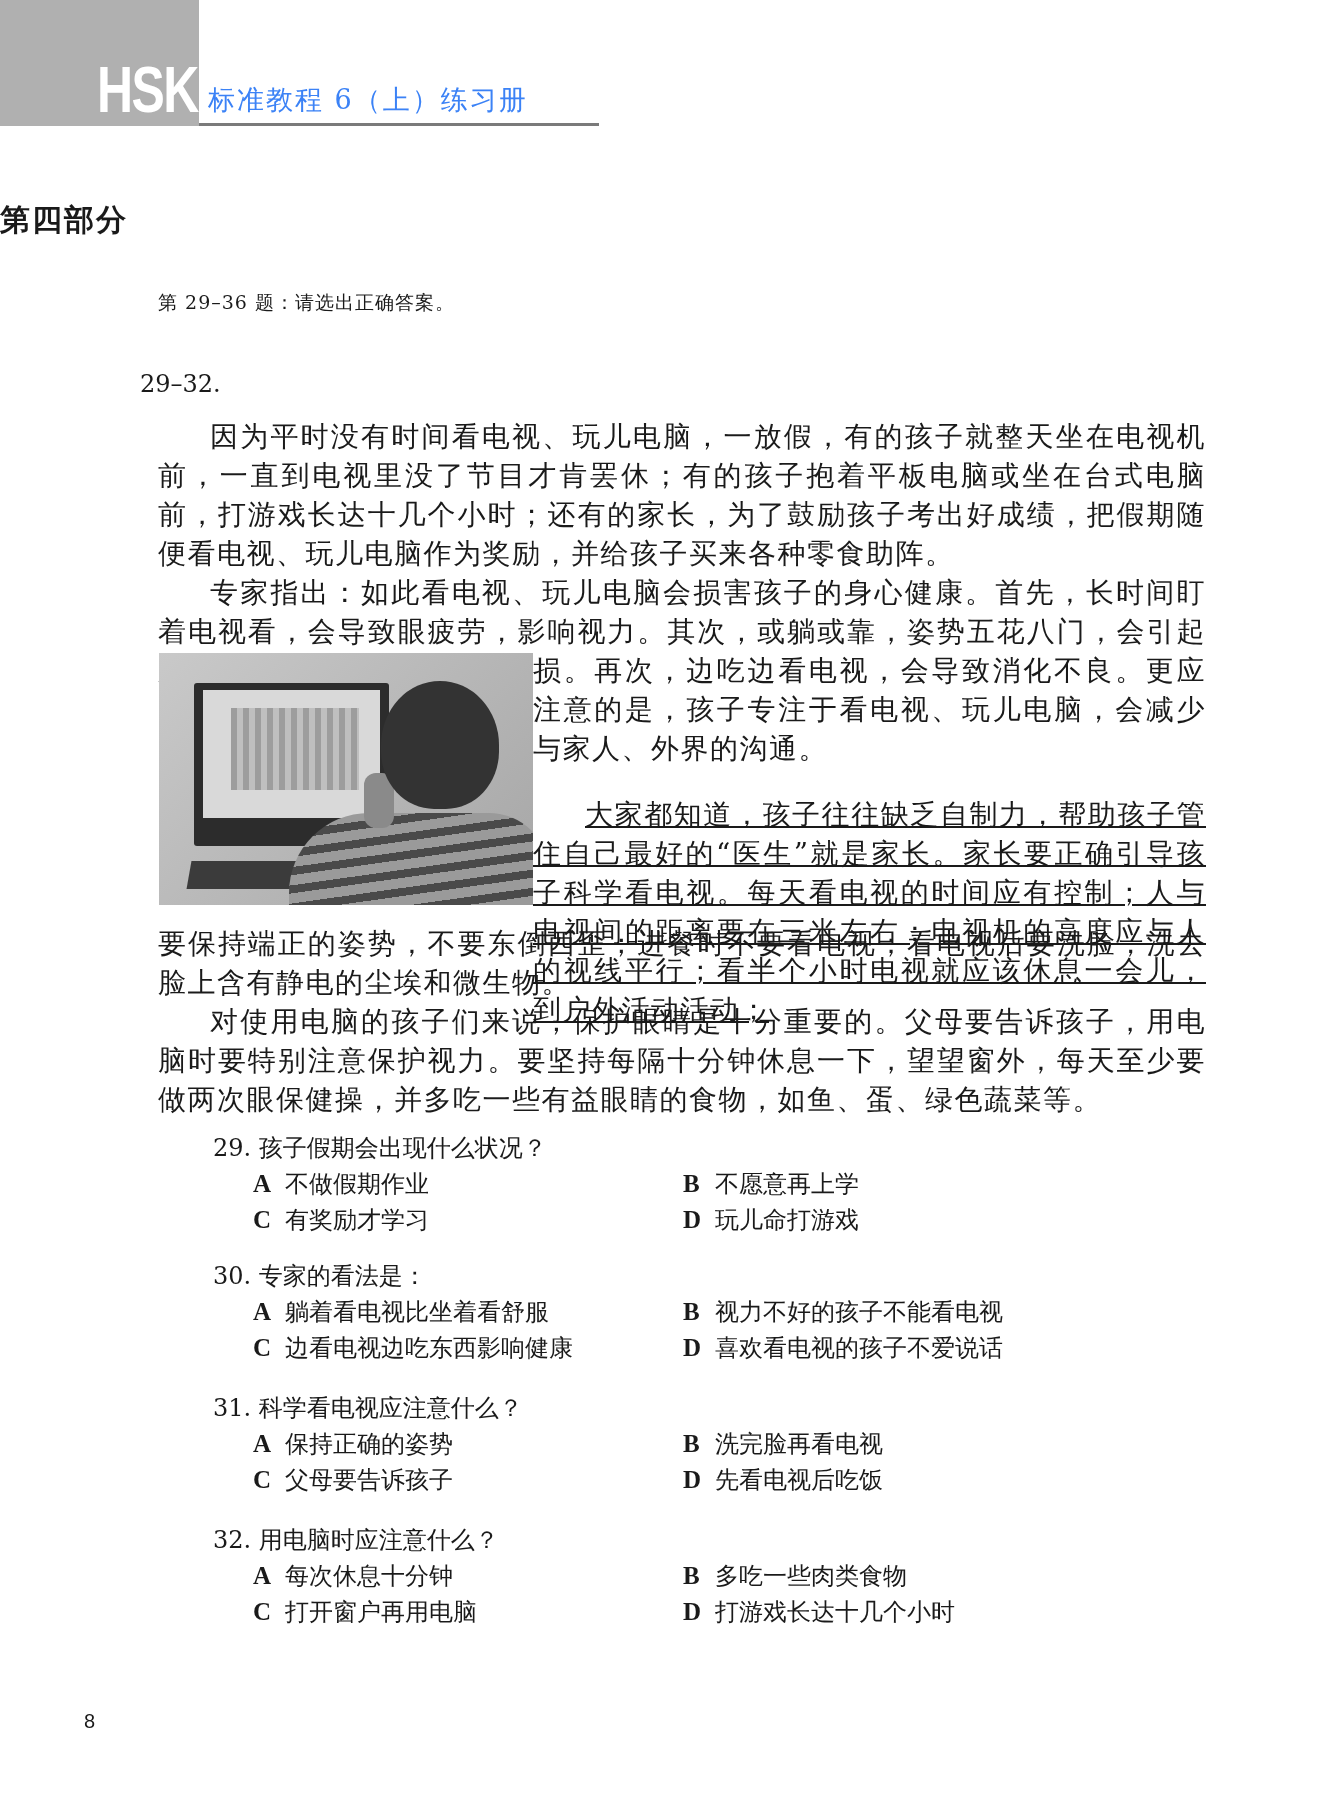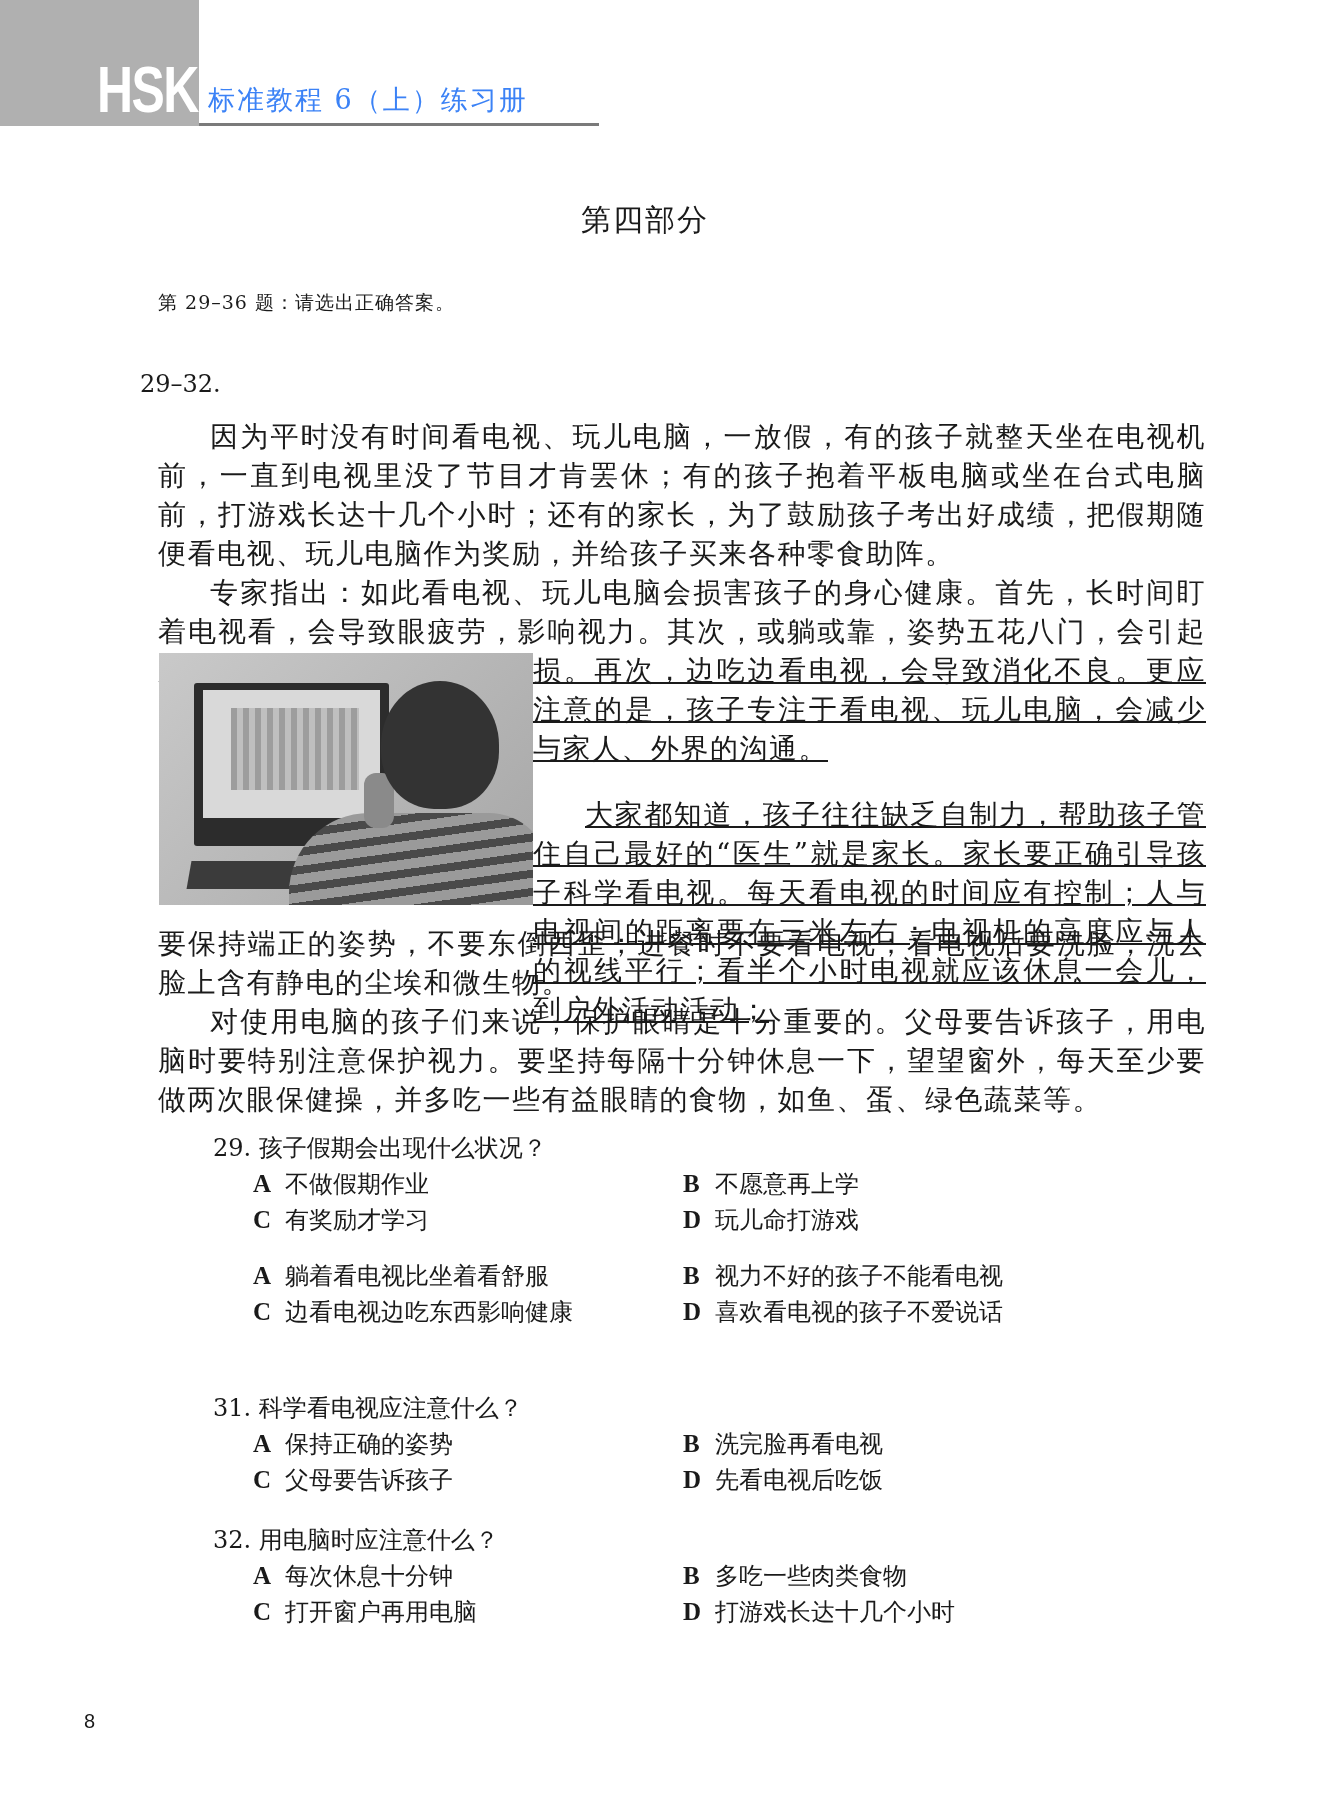--- a/index.html
+++ b/index.html
@@ -22,22 +22,22 @@
     .header-title {
       position: absolute; left: 208px; top: 82px;
       font-size: 27px; color: #3b82f6; letter-spacing: 2px;
       font-family: "DejaVu Serif", serif;
     }
     .header-rule {
       position: absolute; left: 199px; top: 123px; width: 400px; height: 3px;
       background: #7a7a7a;
     }
     .section-title {
-      position: absolute; left: 0; width: 1290px; top: 200px; text-align: center;
-      font-size: 30px; font-weight: normal; letter-spacing: 2px;
+      position: absolute; left: 0; width: 1290px; top: 200px; text-align: left;
+      font-size: 30px; font-weight: bold; letter-spacing: 2px;
     }
     .instruction {
       position: absolute; left: 158px; top: 290px; font-size: 19px; letter-spacing: 1px;
     }
     .passage-range {
       position: absolute; left: 140px; top: 370px; font-size: 24px; text-align: right;
     }
     .para {
       position: absolute; left: 158px; width: 1048px; font-size: 28px;
       line-height: 39px; text-align: justify; letter-spacing: 1.5px;
@@ -112,21 +112,21 @@
     <div class="screen">
       <div class="screen-board"></div>
     </div>
   </div>
   <div class="keyboard"></div>
   <div class="body"></div>
   <div class="hand"></div>
   <div class="head"></div>
 </div>
 
-<div class="para" style="top:651px; left:533px; width:673px;text-decoration:underline;">损。再次，边吃边看电视，会导致消化不良。更应注意的是，孩子专注于看电视、玩儿电脑，会减少与家人、外界的沟通。</div>
+<div class="para" style="top:651px; left:533px; width:673px;">损。再次，边吃边看电视，会导致消化不良。更应注意的是，孩子专注于看电视、玩儿电脑，会减少与家人、外界的沟通。</div>
 <div class="para" style="top:795px; left:533px; width:673px; text-indent:52px;text-decoration:underline;">大家都知道，孩子往往缺乏自制力，帮助孩子管住自己最好的“医生”就是家长。家长要正确引导孩子科学看电视。每天看电视的时间应有控制；人与电视间的距离要在三米左右；电视机的高度应与人的视线平行；看半个小时电视就应该休息一会儿，到户外活动活动；</div>
 <div class="para" style="top:924px;">要保持端正的姿势，不要东倒西歪；进餐时不要看电视；看电视后要洗脸，洗去脸上含有静电的尘埃和微生物。</div>
 <div class="para" style="top:1002px; text-indent:52px;">对使用电脑的孩子们来说，保护眼睛是十分重要的。父母要告诉孩子，用电脑时要特别注意保护视力。要坚持每隔十分钟休息一下，望望窗外，每天至少要做两次眼保健操，并多吃一些有益眼睛的食物，如鱼、蛋、绿色蔬菜等。</div>
 
 <div class="question" style="top:1130px;">
   <div class="q-stem">29. 孩子假期会出现什么状况？</div>
   <div class="opt-row">
     <div class="opt">
         <span class="opt-letter">A</span>
         <span>不做假期作业</span>
@@ -142,20 +142,21 @@
         <span>有奖励才学习</span>
       </div>
     <div class="opt">
         <span class="opt-letter">D</span>
         <span>玩儿命打游戏</span>
       </div>
   </div>
 </div>
 
 <div class="question" style="top:1258px;">
+  <div class="q-stem">30. 专家的看法是：</div>
   <div class="opt-row">
     <div class="opt">
         <span class="opt-letter">A</span>
         <span>躺着看电视比坐着看舒服</span>
       </div>
     <div class="opt">
         <span class="opt-letter">B</span>
         <span>视力不好的孩子不能看电视</span>
       </div>
   </div>

